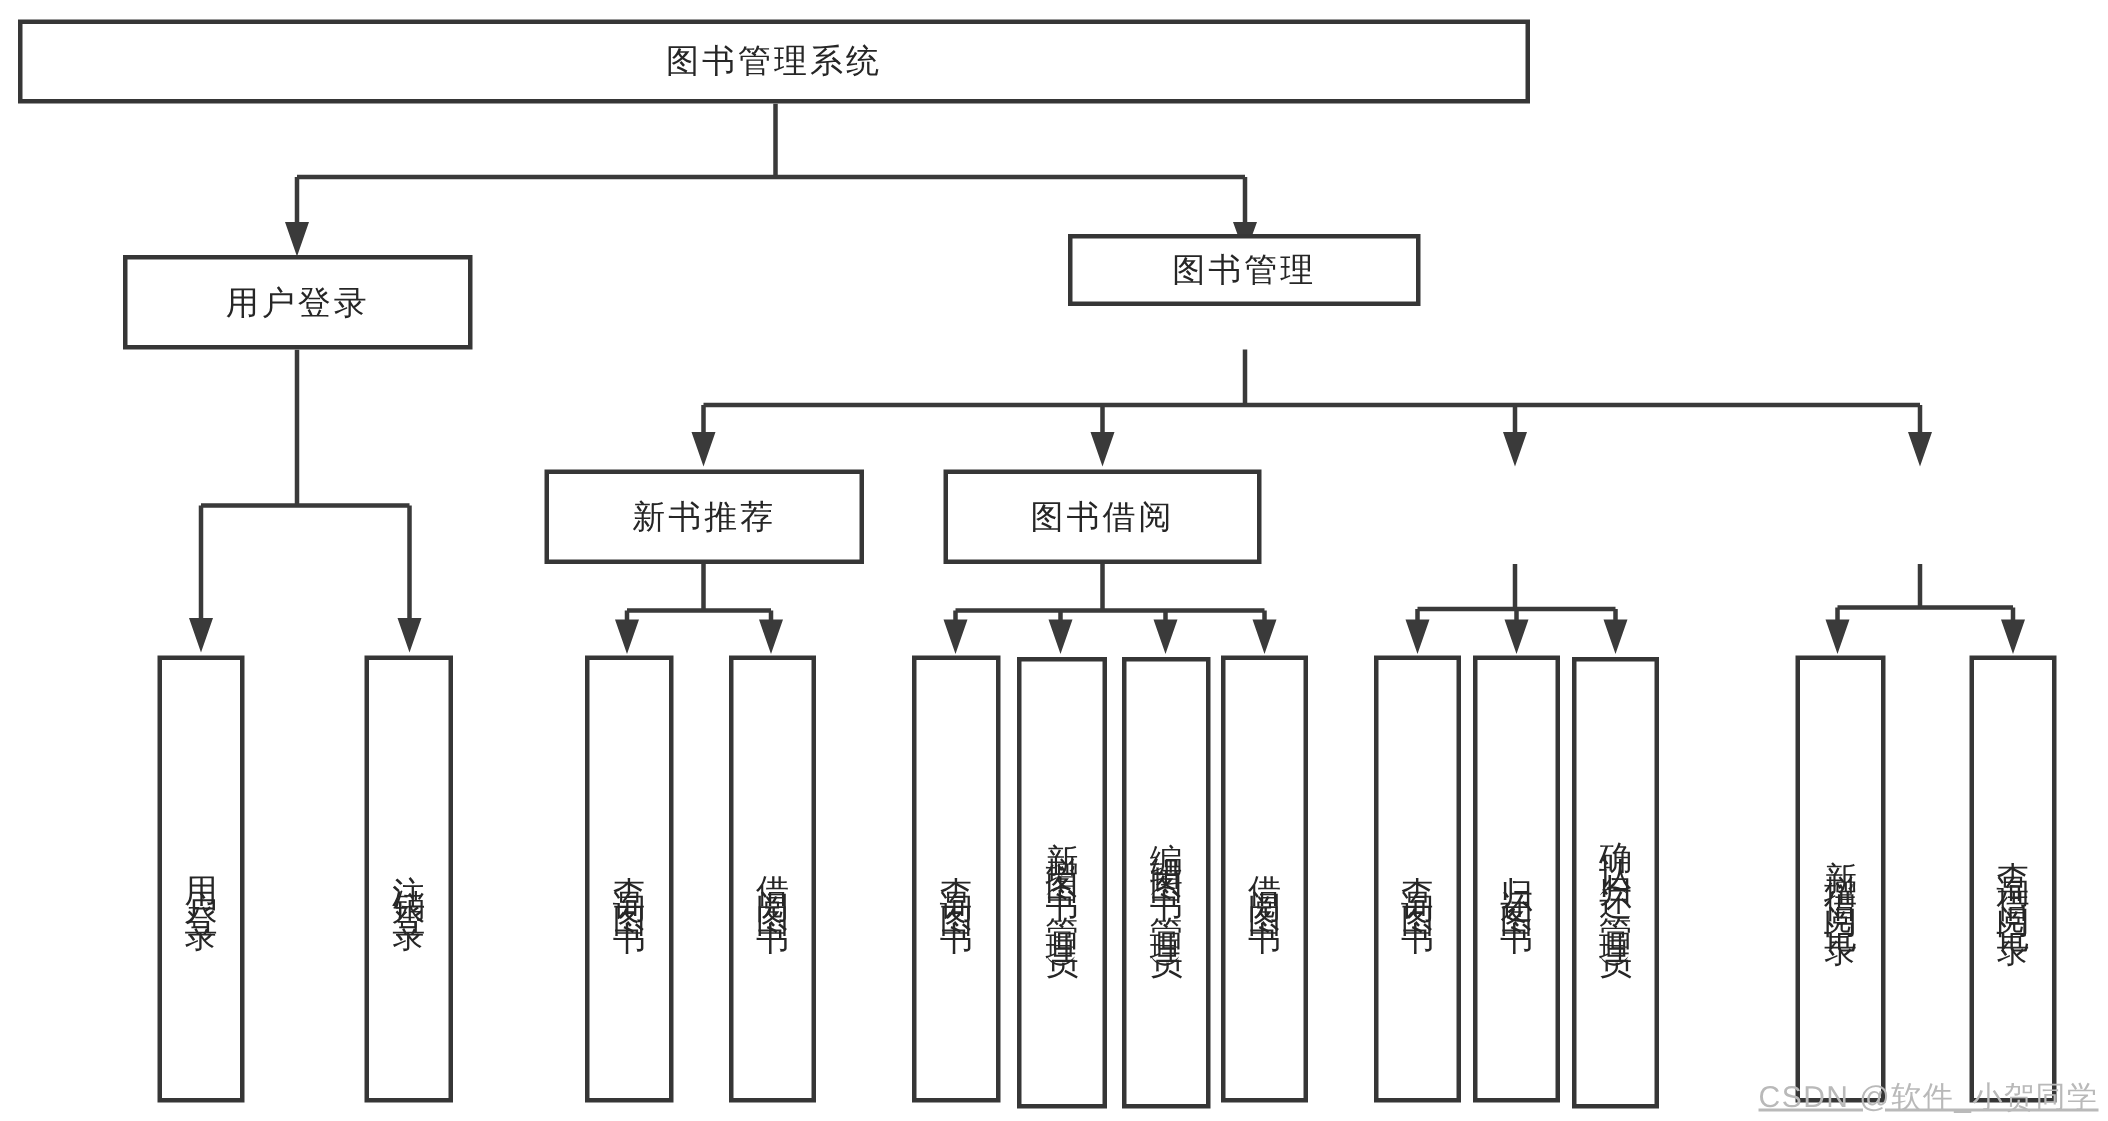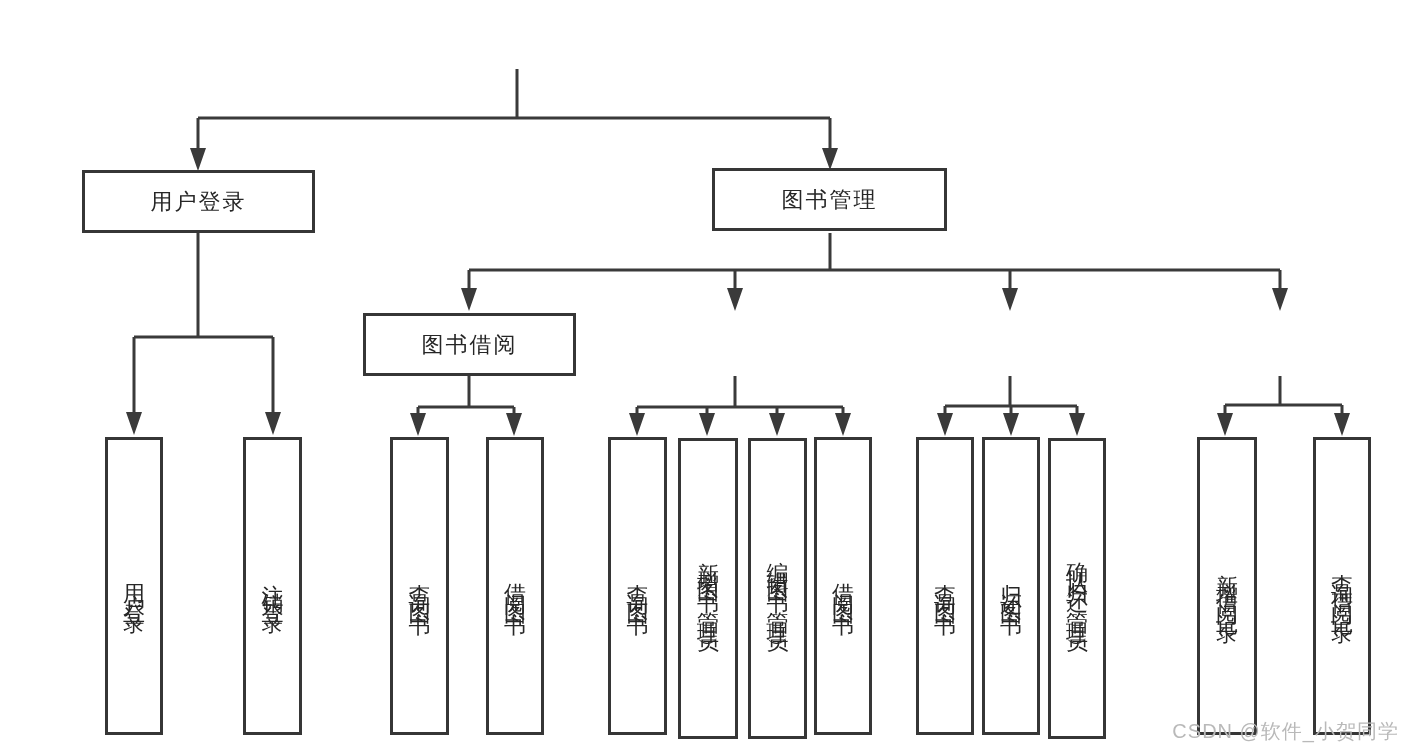--- a/index.html
+++ b/index.html
@@ -17,21 +17,21 @@
   .node.hbox span {
     font-size:22px; letter-spacing:2px; color:#262626; white-space:nowrap;
   }
   .node.leaf span {
     writing-mode:vertical-lr; text-orientation:mixed;
     font-size:22px; letter-spacing:10px; line-height:1.0; color:#262626;
     white-space:nowrap;
   }
   .watermark {
     position:absolute; right:6px; bottom:2px; z-index:6;
-    font-size:20px; color:#b9b9b9; letter-spacing:1px; white-space:nowrap;
+    font-size:20px; color:#b9b9b9; letter-spacing:1px; white-space:nowrap;text-decoration:underline;
   }
 </style>
 </head>
 <body>
 
 <div class="stage">
 
   <svg class="wires" width="1405" height="747" viewBox="0 0 1405 747" fill="none" stroke="#3a3a3a" stroke-width="3">
 
     <g>
@@ -63,29 +63,35 @@
       <path d="M1010 376 V406 M945 406 H1077 M945 406 V414 M1011 406 V414 M1077 406 V414"></path>
       <path d="M937 413 L953 413 L945 436 Z M1003 413 L1019 413 L1011 436 Z M1069 413 L1085 413 L1077 436 Z" fill="#3a3a3a" stroke="none"></path>
     </g>
 
     <g>
       <path d="M1280 376 V405 M1225 405 H1342 M1225 405 V414 M1342 405 V414"></path>
       <path d="M1217 413 L1233 413 L1225 436 Z M1334 413 L1350 413 L1342 436 Z" fill="#3a3a3a" stroke="none"></path>
     </g>
   </svg>
 
+  <div class="node hbox" style="left:12px;top:13px;width:1008px;height:56px">
+    <span>图书管理系统</span>
+  </div>
 
   <div class="node hbox" style="left:82px;top:170px;width:233px;height:63px">
     <span>用户登录</span>
   </div>
-  <div class="node hbox" style="left:712px;top:168px;width:235px;height:63px">
+  <div class="node hbox" style="left:712px;top:156px;width:235px;height:48px">
     <span>图书管理</span>
   </div>
 
   <div class="node hbox" style="left:363px;top:313px;width:213px;height:63px">
+    <span>新书推荐</span>
+  </div>
+  <div class="node hbox" style="left:629px;top:313px;width:212px;height:63px">
     <span>图书借阅</span>
   </div>
 
   <div class="node leaf" style="left:105px;top:437px;width:58px;height:298px">
     <span>用户登录</span>
   </div>
   <div class="node leaf" style="left:243px;top:437px;width:59px;height:298px">
     <span>注销登录</span>
   </div>
 

